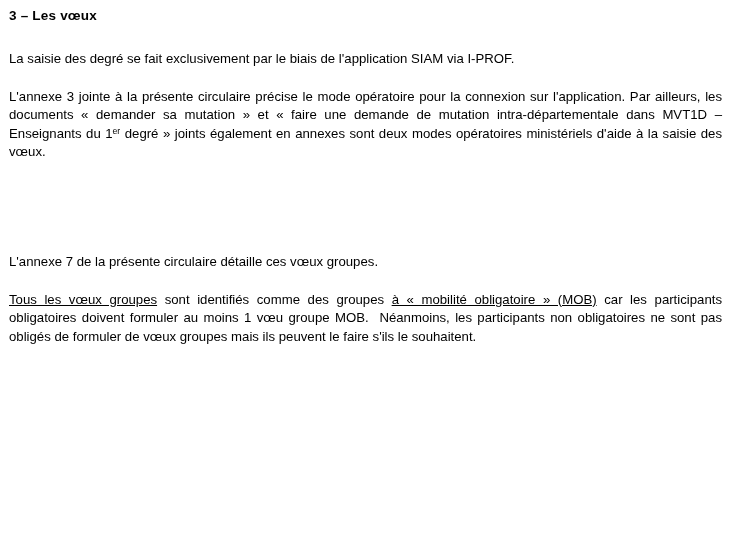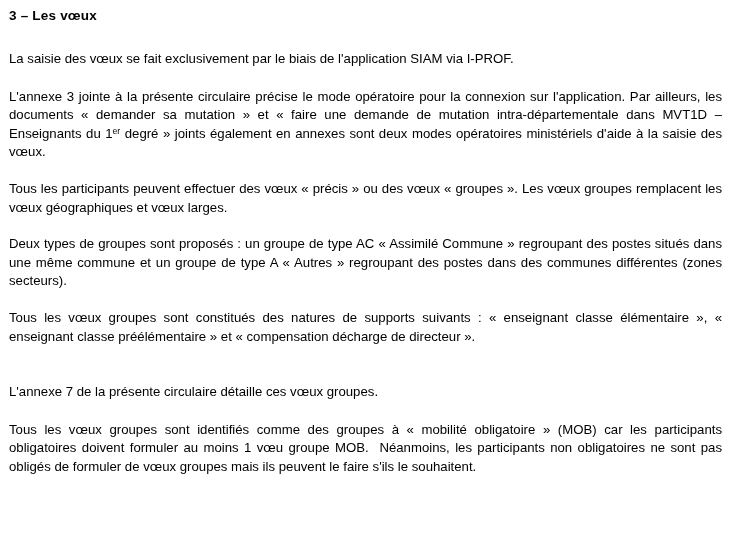--- a/index.html
+++ b/index.html
@@ -38,54 +38,51 @@
     text-align: justify;
     text-justify: inter-word;
     word-spacing: 0px;
   }
   .para.nojust {
     text-align: left;
   }
   .spacer-lg { height: 26px; }
   .spacer-md { height: 19px; }
   .spacer-sm { height: 18px; }
-  .u { }
+  .u { text-decoration: underline; }
   sup {
     font-size: 0.66em;
     vertical-align: 0.42em;
     line-height: 0;
   }
   .nbsp-fix { white-space: pre-wrap; }
 </style>
 </head>
 <body>
 
 <div class="page">
 
   <h1 class="heading">3 – Les vœux</h1>
 
   <div class="spacer-lg"></div>
 
-  <p class="para nojust">La saisie des vœux se fait exclusivement par le biais de l'application SIAM via I-PROF.</p>
+  <p class="para nojust">La saisie des degré se fait exclusivement par le biais de l'application SIAM via I-PROF.</p>
 
   <div class="spacer-md"></div>
 
   <p class="para"><span>L'annexe 3 jointe à la présente circulaire précise le mode opératoire pour la connexion sur l'application. Par ailleurs, les documents « demander sa mutation » et « faire une demande de mutation intra-départementale dans MVT1D – Enseignants du 1</span><sup>er</sup><span> degré » joints également en annexes sont deux modes opératoires ministériels d'aide à la saisie des vœux.</span></p>
 
   <div class="spacer-sm"></div>
 
-  <p class="para">Tous les participants peuvent effectuer des vœux « précis » ou des vœux « groupes ». Les vœux groupes remplacent les vœux géographiques et vœux larges.</p>
 
   <div class="spacer-sm"></div>
 
-  <p class="para">Deux types de groupes sont proposés : un groupe de type AC « Assimilé Commune » regroupant des postes situés dans une même commune et un groupe de type A « Autres » regroupant des postes dans des communes différentes (zones secteurs).</p>
 
   <div class="spacer-sm"></div>
 
-  <p class="para">Tous les vœux groupes sont constitués des natures de supports suivants : « enseignant classe élémentaire », « enseignant classe préélémentaire » et « compensation décharge de directeur ».</p>
 
   <div class="spacer-sm"></div>
 
 
   <div class="spacer-md"></div>
 
   <p class="para nojust">L'annexe 7 de la présente circulaire détaille ces vœux groupes.</p>
 
   <div class="spacer-md"></div>
 

